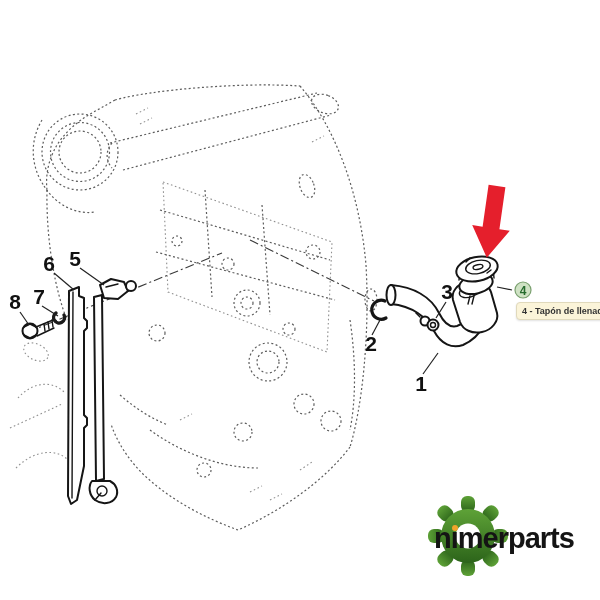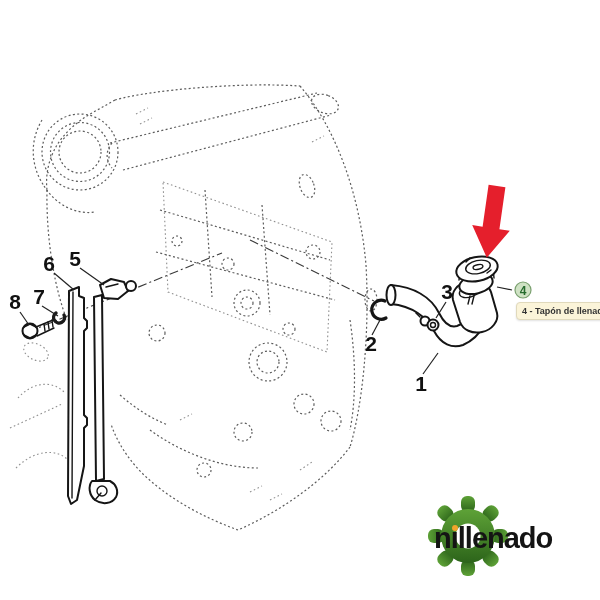--- a/index.html
+++ b/index.html
@@ -195,16 +195,16 @@
           <rect x="33" y="0" width="14" height="16" rx="6" transform="rotate(135 40 40)"></rect>
           <rect x="33" y="0" width="14" height="16" rx="6" transform="rotate(180 40 40)"></rect>
           <rect x="33" y="0" width="14" height="16" rx="6" transform="rotate(225 40 40)"></rect>
           <rect x="33" y="0" width="14" height="16" rx="6" transform="rotate(270 40 40)"></rect>
           <rect x="33" y="0" width="14" height="16" rx="6" transform="rotate(315 40 40)"></rect>
         </g>
         <circle cx="40" cy="40" r="27"></circle>
       </g>
       <circle cx="40" cy="40" r="12.5" fill="#ffffff"></circle>
     </svg>
-    <span class="logo-text"><span>n</span><span class="i-wrap"><span>i</span><span class="i-dot"></span></span><span>llenado</span></span>
+    <span class="logo-text"><span>n</span><span class="i-wrap"><span>i</span><span class="i-dot"></span></span><span>merparts</span></span>
   </div>
 
 </div>
 
 </body></html>

